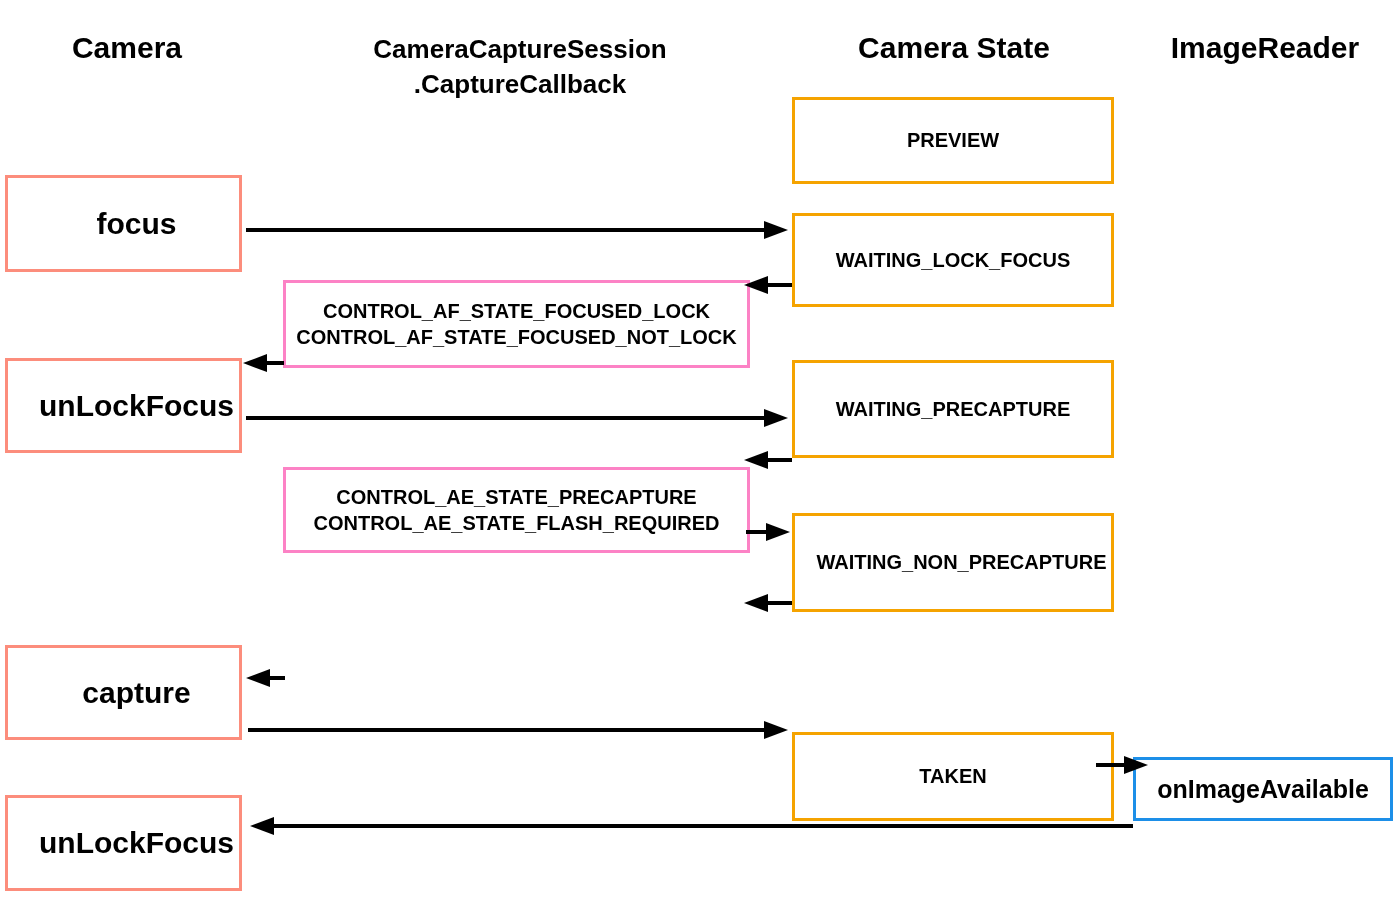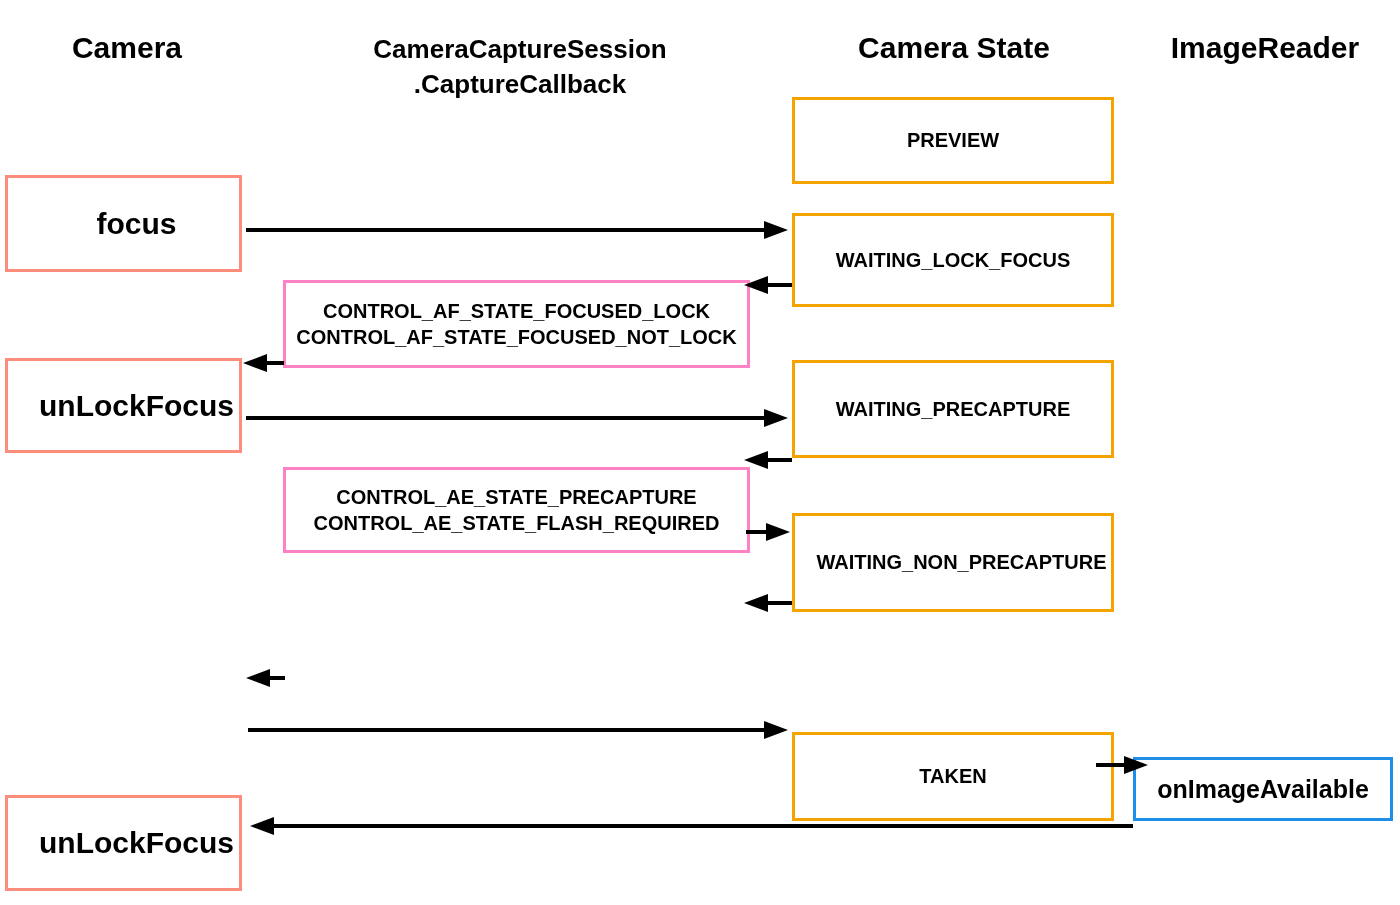--- a/index.html
+++ b/index.html
@@ -96,20 +96,23 @@
   <div class="hdr" style="left:804px; top:30px; width:300px;">Camera State</div>
 
   <div class="hdr" style="left:1140px; top:30px; width:250px;">ImageReader</div>
 
   <div class="box action b-focus">
     <span>focus</span>
   </div>
   <div class="box action b-precapture">
     <span>unLockFocus</span>
   </div>
+  <div class="box action b-capture">
+    <span>capture</span>
+  </div>
   <div class="box action b-unlockfocus">
     <span>unLockFocus</span>
   </div>
 
   <div class="box callback b-cb1">
     <div>CONTROL_AF_STATE_FOCUSED_LOCK</div>
     <div>CONTROL_AF_STATE_FOCUSED_NOT_LOCK</div>
   </div>
   <div class="box callback b-cb2">
     <div>CONTROL_AE_STATE_PRECAPTURE</div>

